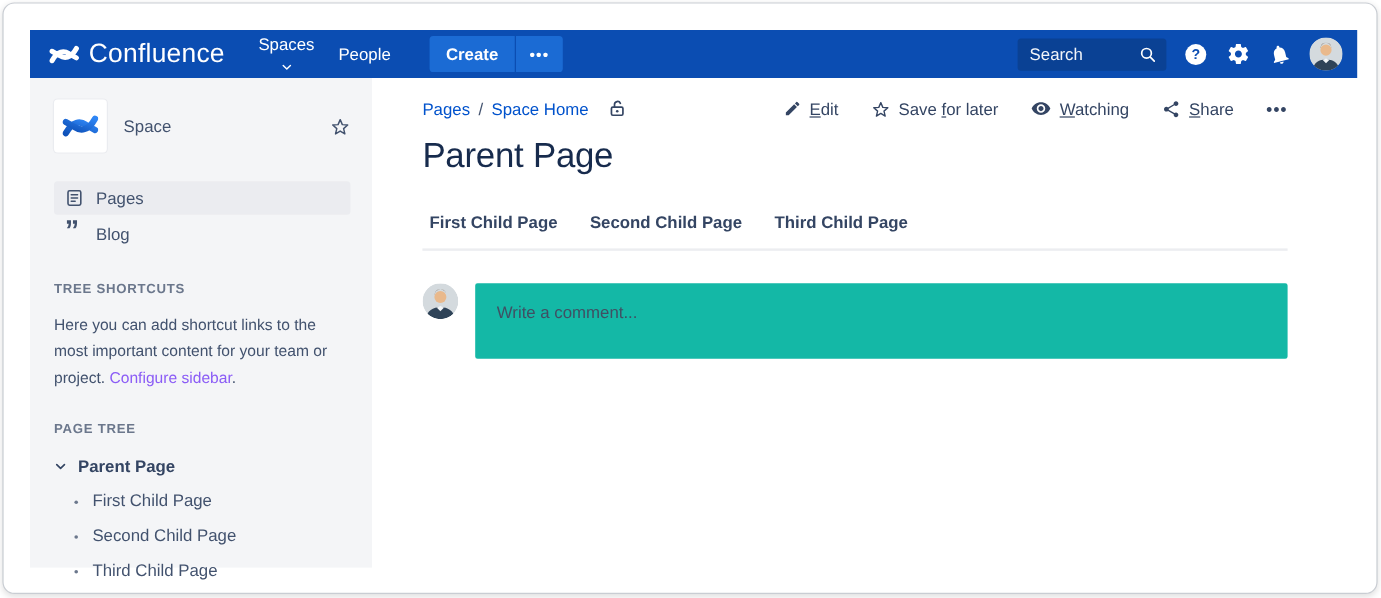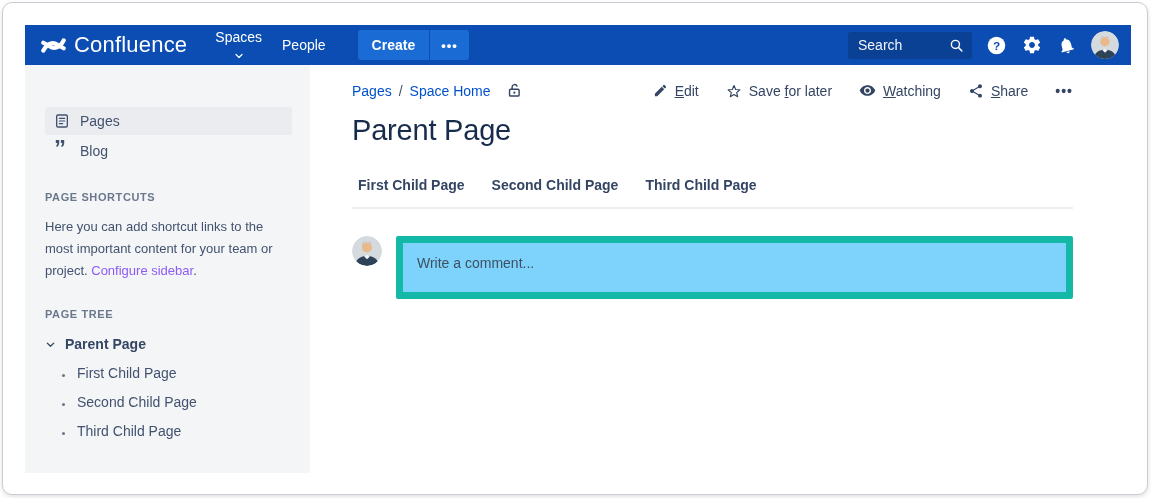--- a/index.html
+++ b/index.html
@@ -62,21 +62,21 @@
   .page-title { margin-top:15px; font-size:29px; font-weight:500; color:#172B4D; letter-spacing:-.2px; }
   .byline { margin-top:8px; font-size:13px; color:#6B778C; }
   .child-links { margin-top:30px; display:flex; gap:27px; padding:0 0 14px 6px; border-bottom:2px solid #ECEDF0; }
   .child-link { font-size:14px; font-weight:700; color:#344563; cursor:pointer; text-decoration:none; }
   .like-row { margin-top:41px; display:flex; align-items:center; }
   .like-btn { display:flex; align-items:center; gap:7px; color:#0052CC; font-size:14px; cursor:pointer; }
   .like-hint { margin-left:27px; font-size:14px; color:#42526E; }
   .labels { margin-left:auto; display:flex; align-items:center; gap:8px; font-size:14px; color:#42526E; cursor:pointer; }
   .comment-row { margin-top:27px; display:flex; align-items:flex-start; }
   .comment-avatar { width:30px; height:30px; border-radius:50%; overflow:hidden; flex:0 0 auto; }
-  .comment-box { flex:1; margin-left:14px; height:63px; background:#7dd3fc; border:7px solid #14b8a6; border-radius:2px; cursor:text; }
+  .comment-box { flex:1; margin-left:14px; height:63px; background:#14b8a6; border:4px solid #14b8a6; border-radius:2px; cursor:text; }
   .comment-input { width:100%; background:transparent; border:none; font-size:14px; color:#172B4D; padding:12px 14px; font-family:inherit; }
   .comment-input::placeholder { color:#404F63; opacity:1; }
 </style>
 </head>
 <body>
 
 <div class="window-frame">
 <div class="app">
 
   <div class="navbar">
@@ -144,38 +144,58 @@
             <path d="M14.5 24.5l3.5 3.5 3.5-3.5-3.5-1.8z" fill="#f2f5f7"></path>
           </g>
         </svg>
       </span>
     </div>
   </div>
 
   <div class="body-row">
 
     <div class="sidebar">
+      <div class="space-header">
+        <div class="space-tile">
+          <svg width="30" height="30" viewBox="0 0 32 32">
+            <defs>
+                  <linearGradient id="cg" x1="0" y1="1" x2="1" y2="0">
+              <stop offset="0" stop-color="#0f52ba"></stop>
+                    <stop offset="1" stop-color="#2f86f5"></stop>
+            </linearGradient>
+                </defs>
+            <path d="M3 22.5 C9 11.5, 16 11.5, 21 15 L29 19.5" fill="none" stroke="url(#cg)" stroke-width="5.6" stroke-linecap="round"></path>
+            <path d="M29 9.5 C23 20.5, 16 20.5, 11 17 L3 12.5" fill="none" stroke="url(#cg)" stroke-width="5.6" stroke-linecap="round"></path>
+          </svg>
+        </div>
+        <span class="space-name">Space</span>
+        <span class="space-star">
+          <svg width="17" height="17" viewBox="0 0 24 24">
+                <path d="M12 17.3l-5.5 3.3 1.5-6.2-4.8-4.2 6.3-.5L12 3.8l2.5 5.9 6.3.5-4.8 4.2 1.5 6.2z" fill="none" stroke="#42526E" stroke-width="1.7" stroke-linejoin="round"></path>
+              </svg>
+        </span>
+      </div>
 
       <div class="side-nav">
         <div class="side-item selected">
           <span style="display:flex">
             <svg width="16" height="16" viewBox="0 0 24 24">
                   <rect x="4" y="3" width="16" height="18" rx="2" fill="none" stroke="#42526E" stroke-width="2"></rect>
                   <path d="M8 8h8M8 12h8M8 16h5" stroke="#42526E" stroke-width="1.8" stroke-linecap="round"></path>
                 </svg>
           </span>
           <span>Pages</span>
         </div>
         <div class="side-item">
           <span class="quote-glyph">”</span>
           <span>Blog</span>
         </div>
       </div>
 
-      <div class="side-heading">PAGE SHORTCUTS</div>
+      <div class="side-heading">TREE SHORTCUTS</div>
       <div class="side-para"><span>Here you can add shortcut links to the most important content for your team or project. </span><a class="side-link">Configure sidebar</a><span>.</span></div>
 
       <div class="side-heading">PAGE TREE</div>
       <div class="tree">
         <div class="tree-parent">
           <span style="display:flex">
             <svg width="11" height="11" viewBox="0 0 24 24">
                   <path d="M5 9l7 7 7-7" fill="none" stroke="#344563" stroke-width="3" stroke-linecap="round" stroke-linejoin="round"></path>
                 </svg>
           </span>

